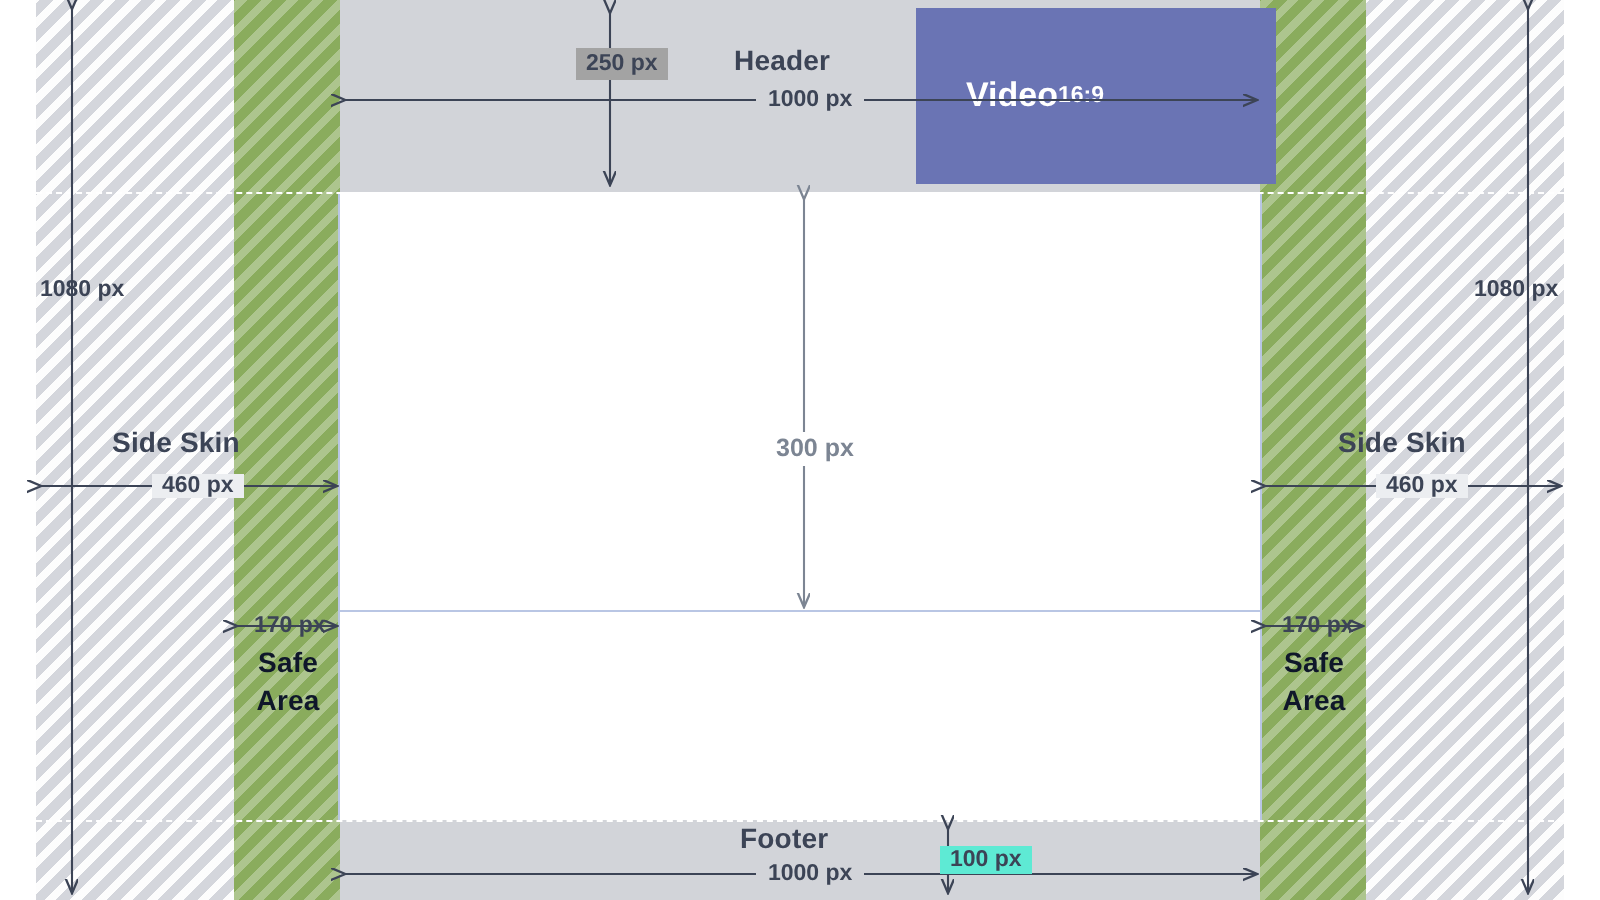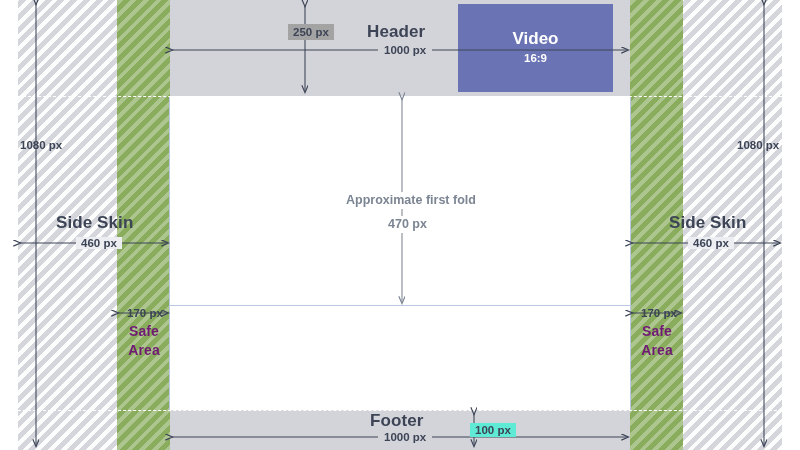--- a/index.html
+++ b/index.html
@@ -45,35 +45,35 @@
   .solid-thin-h{position:absolute;height:1px;background:#b9c6e4;}
 
   
   .lbl{
     position:absolute;
     color:#3c4456;
     font-weight:bold;
     white-space:nowrap;
     line-height:1.05;
   }
-  .lbl-title{font-size:17px;letter-spacing:0.1px;}
+  .lbl-title{font-size:14px;letter-spacing:0.1px;}
   .lbl-dim{font-size:11.5px;font-weight:bold;}
-  .lbl-white{color:#701a75;}
+  .lbl-white{color:#0f172a;}
   .lbl-grey{color:#7c8593;font-weight:bold;}
   .lbl-center{text-align:center;}
 
   
   #arrows{position:absolute;left:0;top:0;width:800px;height:450px;pointer-events:none;}
 
   
   .video-box{
     position:absolute;
     background:#6a74b4;
-    display:flex;flex-direction:column;
-    align-items:center;justify-content:center;
+    display:flex;flex-direction:row;
+    align-items:center;padding-left:25px;
   }
   .video-title{color:#ffffff;font-weight:bold;font-size:17px;line-height:1.15;}
   .video-ratio{color:#ffffff;font-weight:bold;font-size:11.5px;line-height:1.6;}
 </style>
 </head>
 <body>
 
 <div id="stage">
 
   <div class="region hatch-grey" style="left:18px;top:0;width:99px;height:450px;"></div>
@@ -135,22 +135,21 @@
     <g stroke="#7c8593" stroke-width="1.05" fill="none" marker-start="url(#ahm)" marker-end="url(#ahm)">
 
       <line x1="402" y1="99" x2="402" y2="303"></line>
     </g>
   </svg>
 
   <span class="lbl lbl-title" style="left:367px;top:23px;">Header</span>
   <span class="lbl lbl-dim" style="left:378px;top:44px;background:#d2d4d9;padding:0 6px;">1000 px</span>
   <span class="lbl lbl-dim" style="left:288px;top:24px;background:#a3a3a3;padding:2px 5px;">250 px</span>
 
-  <span class="lbl lbl-dim lbl-grey" style="left:339px;top:192px;font-size:12.5px;background:#ffffff;padding:2px 7px;">Approximate first fold</span>
-  <span class="lbl lbl-dim lbl-grey" style="left:381px;top:216px;font-size:12.5px;background:#ffffff;padding:2px 7px;">470 px</span>
+  <span class="lbl lbl-dim lbl-grey" style="left:381px;top:216px;font-size:12.5px;background:#ffffff;padding:2px 7px;">300 px</span>
 
   <span class="lbl lbl-dim" style="left:20px;top:139px;">1080 px</span>
   <span class="lbl lbl-dim" style="left:737px;top:139px;">1080 px</span>
 
   <span class="lbl lbl-title" style="left:56px;top:214px;">Side Skin</span>
   <span class="lbl lbl-dim" style="left:76px;top:237px;background:#eceef1;padding:0 5px;">460 px</span>
 
   <span class="lbl lbl-title" style="left:669px;top:214px;">Side Skin</span>
   <span class="lbl lbl-dim" style="left:688px;top:237px;background:#eceef1;padding:0 5px;">460 px</span>
 

